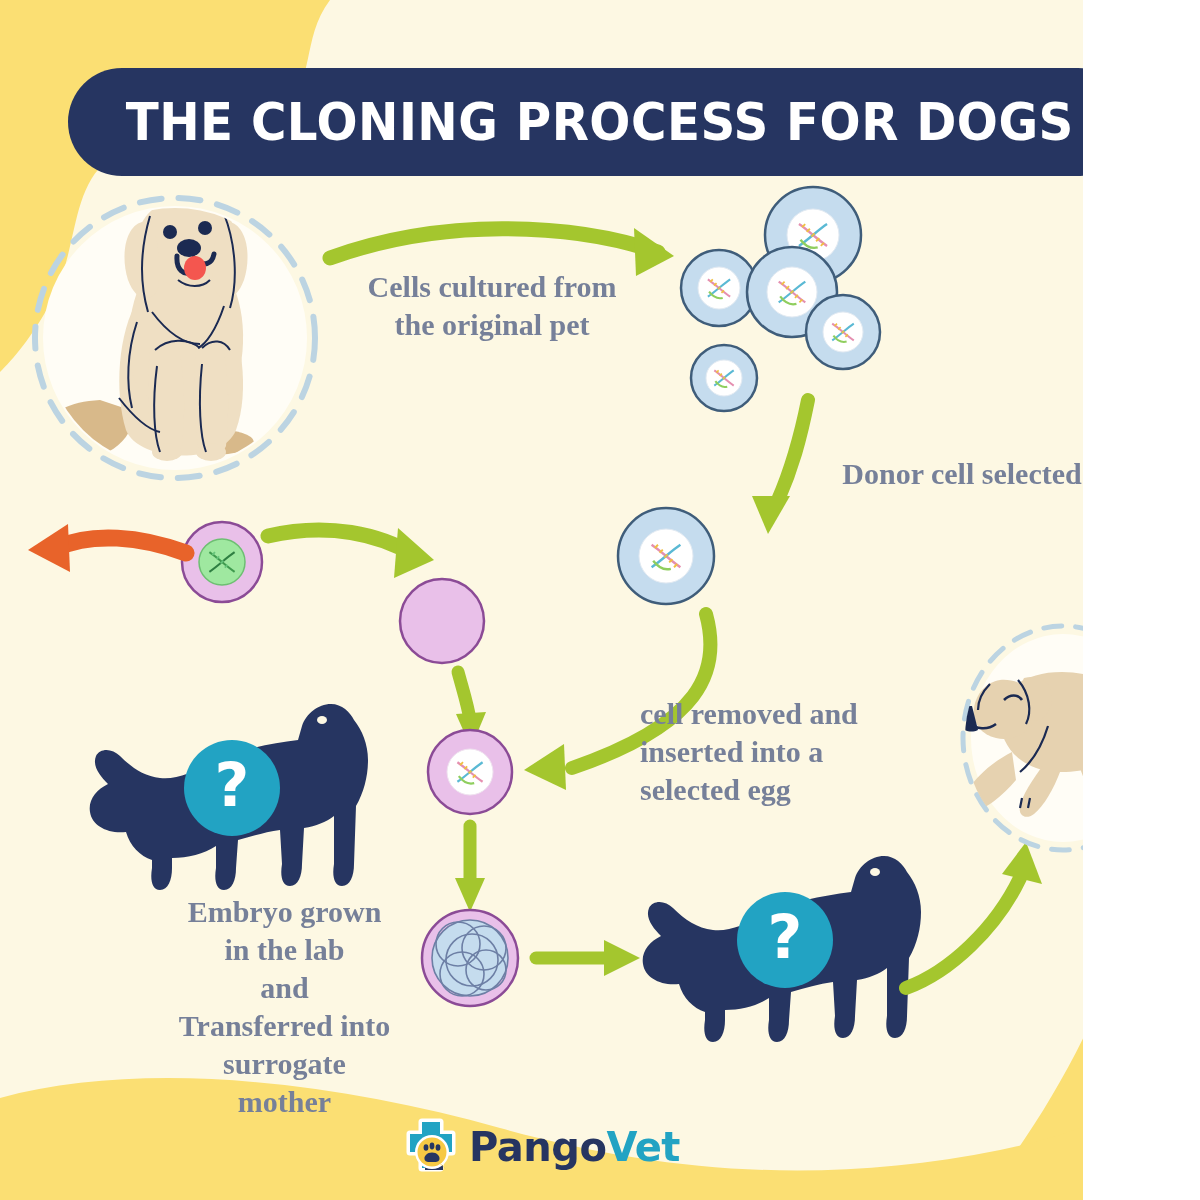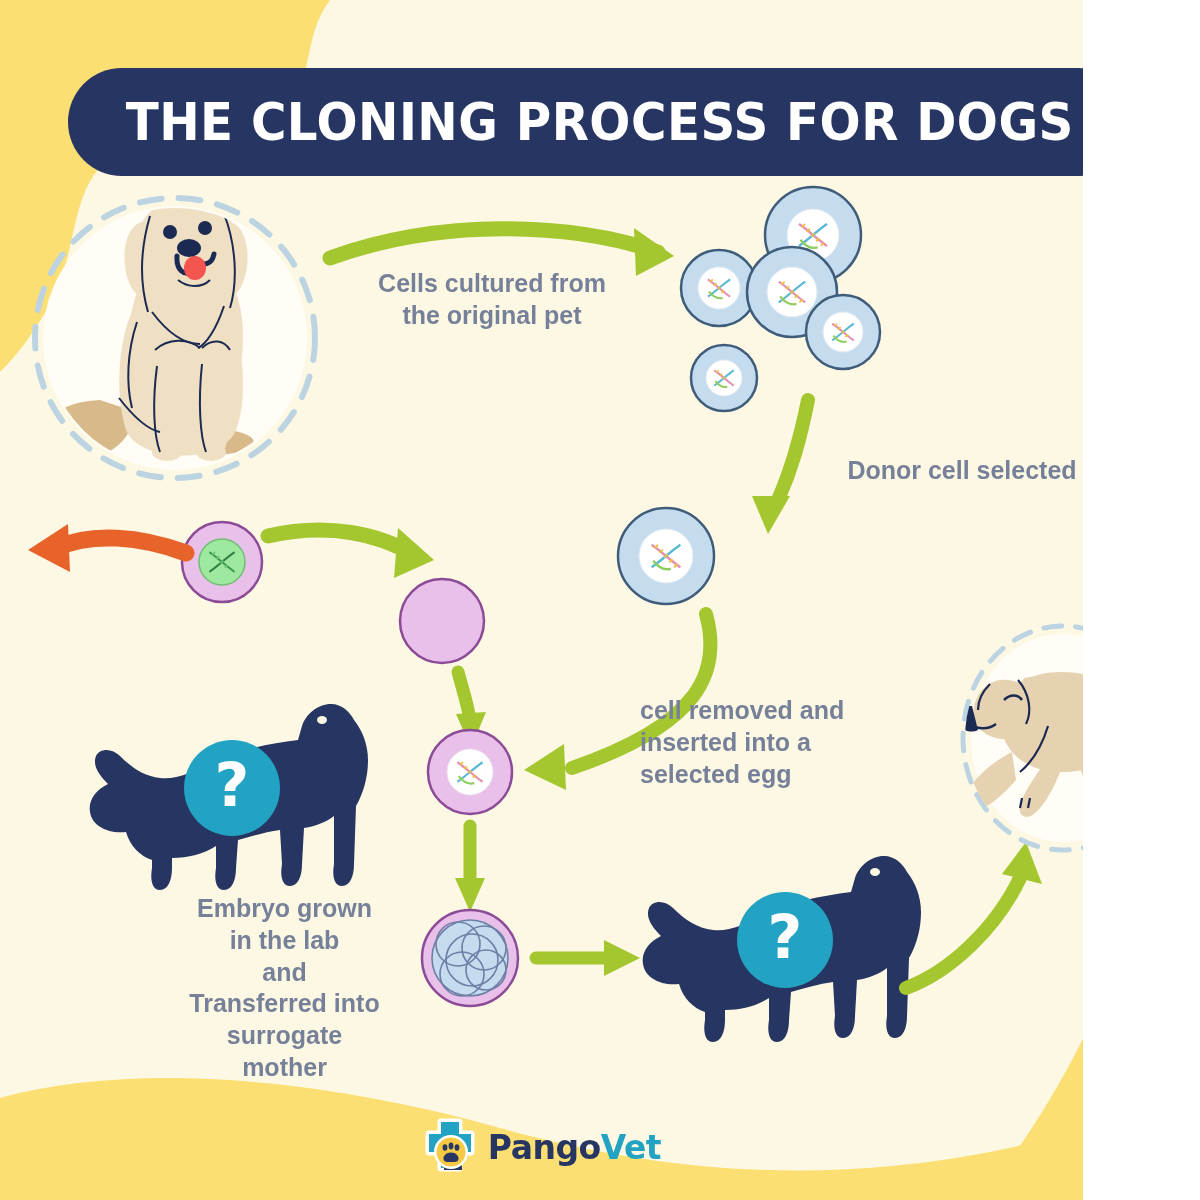--- a/index.html
+++ b/index.html
@@ -39,23 +39,23 @@
     font-family: "DejaVu Sans", sans-serif;
     font-weight: bold;
     font-size: 52px;
     letter-spacing: 0.5px;
     transform: scaleX(0.93);
     white-space: nowrap;
   }
   .caption {
     position: absolute;
     color: #768099;
-    font-family: Liberation Sans, sans-serif;
+    font-family: Liberation Serif, serif;
     font-weight: bold;
-    font-size: 25px;
+    font-size: 30px;
     line-height: 1.27;
     z-index: 7;
   }
   .cap-cells   { left: 320px; top: 268px; width: 344px; text-align: center; }
   .cap-donor   { left: 812px; top: 455px; width: 300px; text-align: center; }
   .cap-nuc-sur { left: 75px;  top: 616px; width: 330px; text-align: center; }
   .cap-nuc-don { left: 640px; top: 695px; width: 300px; text-align: left; }
   .cap-embryo  { left: 152px; top: 893px; width: 265px; text-align: center; }
 
   .logo-wrap {
@@ -64,21 +64,21 @@
     top: 1118px;
     display: flex;
     align-items: center;
     justify-content: center;
     gap: 10px;
     z-index: 8;
   }
   .logo-text {
     font-family: "DejaVu Sans", sans-serif;
     font-weight: bold;
-    font-size: 33px;
+    font-size: 40px;
     letter-spacing: -0.5px;
   }
   .logo-pango { color: #263561; }
   .logo-vet   { color: #22a3c3; }
 </style>
 </head>
 <body>
 
 <div id="infographic">
 

